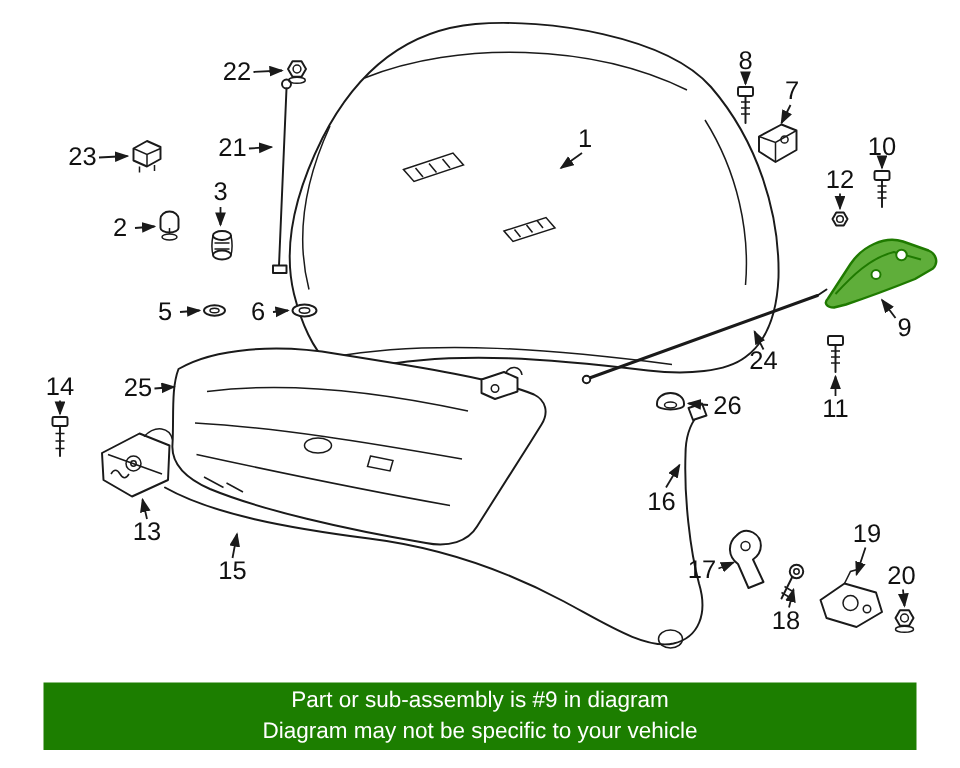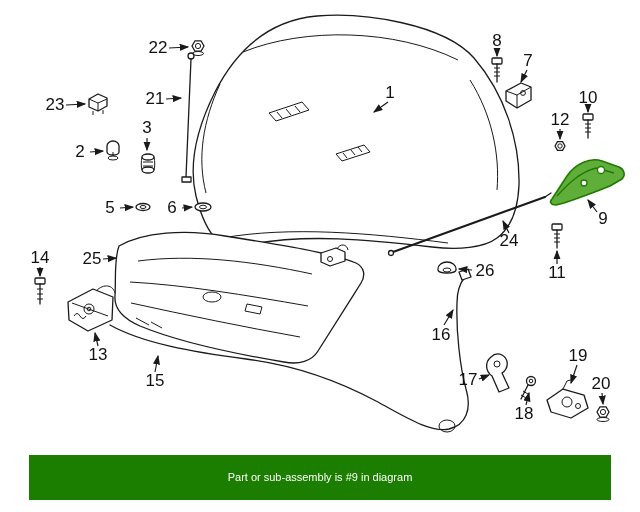--- a/index.html
+++ b/index.html
@@ -14,21 +14,21 @@
   .rod  { stroke:#1a1a1a; stroke-width:2; fill:none; stroke-linecap:round; }
   .arrow{ stroke:#1a1a1a; stroke-width:1.2; fill:none; marker-end:url(#ah); }
   .callout { font-family:"Liberation Sans", sans-serif; font-size:17px; fill:#111111; text-anchor:middle; }
   .grn  { stroke:#1f7a00; stroke-width:1.6; fill:#5fae3a; stroke-linejoin:round; }
   .grn-ln { stroke:#1f7a00; stroke-width:1.3; fill:none; }
   .grn-hole { stroke:#1f7a00; stroke-width:1.3; fill:#ffffff; }
   .banner {
     position:absolute; left:29px; top:455px; width:582px; height:45px;
     background:#1c7e00; color:#ffffff;
     display:flex; flex-direction:column; justify-content:center; align-items:center;
-    font-size:11px; line-height:1.35; text-align:center;
+    font-size:15px; line-height:1.35; text-align:center;
   }
 </style>
 </head>
 <body>
 
 <div class="page">
 
   <svg class="diagram" width="640" height="452" viewBox="0 0 640 452" xmlns="http://www.w3.org/2000/svg">
     <defs>
       <marker id="ah" markerWidth="8" markerHeight="8" refX="7" refY="3" orient="auto">
@@ -250,15 +250,16 @@
       <text class="callout" x="158" y="53">22</text>
       <text class="callout" x="55" y="110">23</text>
       <text class="callout" x="509" y="246">24</text>
       <text class="callout" x="92" y="264">25</text>
       <text class="callout" x="485" y="276">26</text>
     </g>
   </svg>
 
   <div class="banner">
     <div class="banner-line">Part or sub-assembly is #9 in diagram</div>
+    <div class="banner-line">Diagram may not be specific to your vehicle</div>
   </div>
 
 </div>
 
 </body></html>

